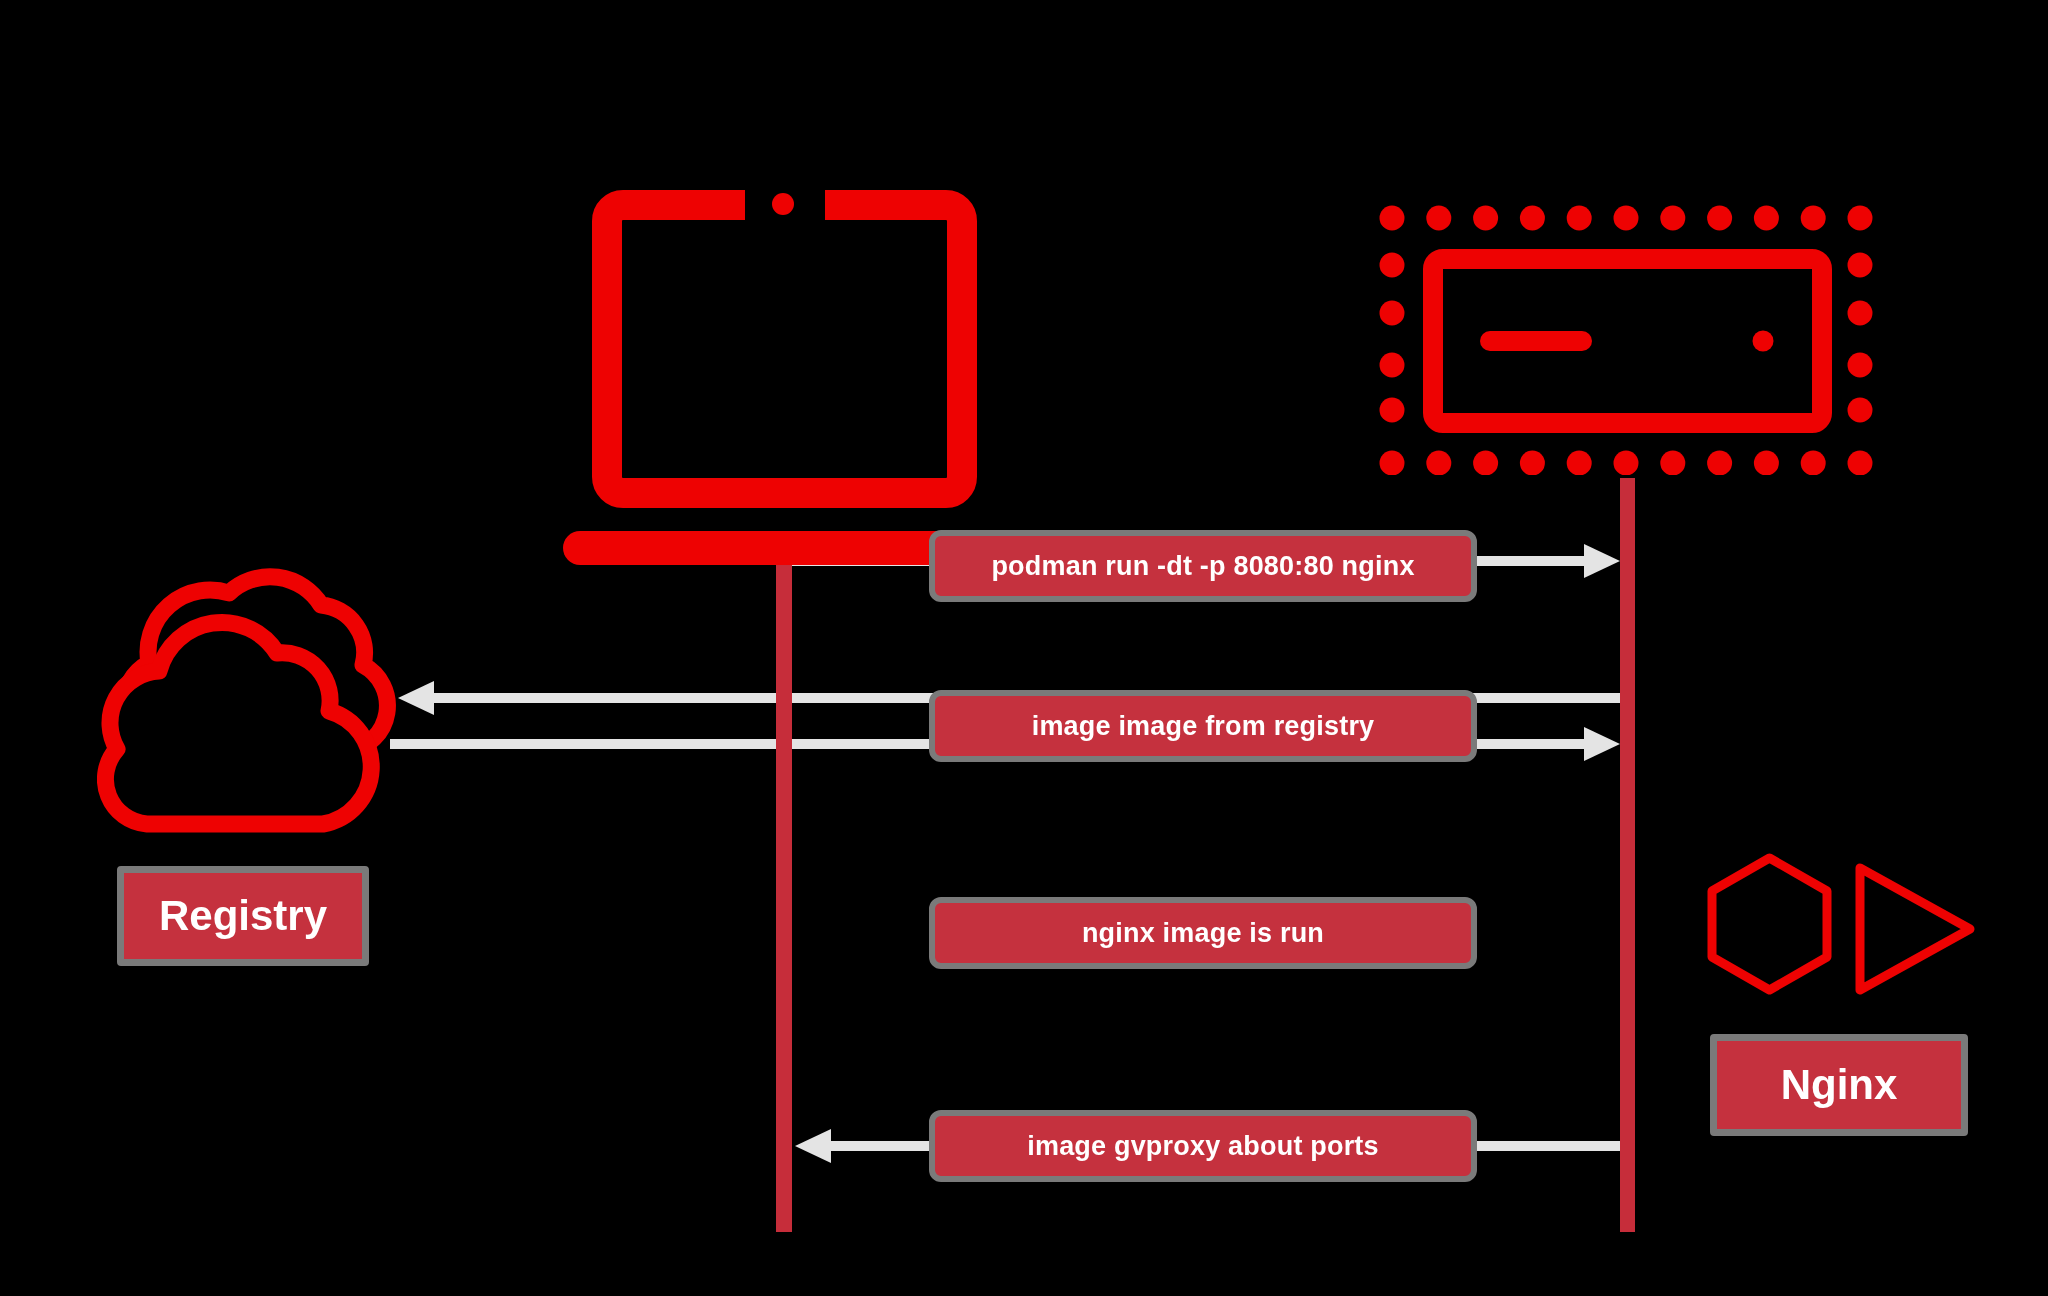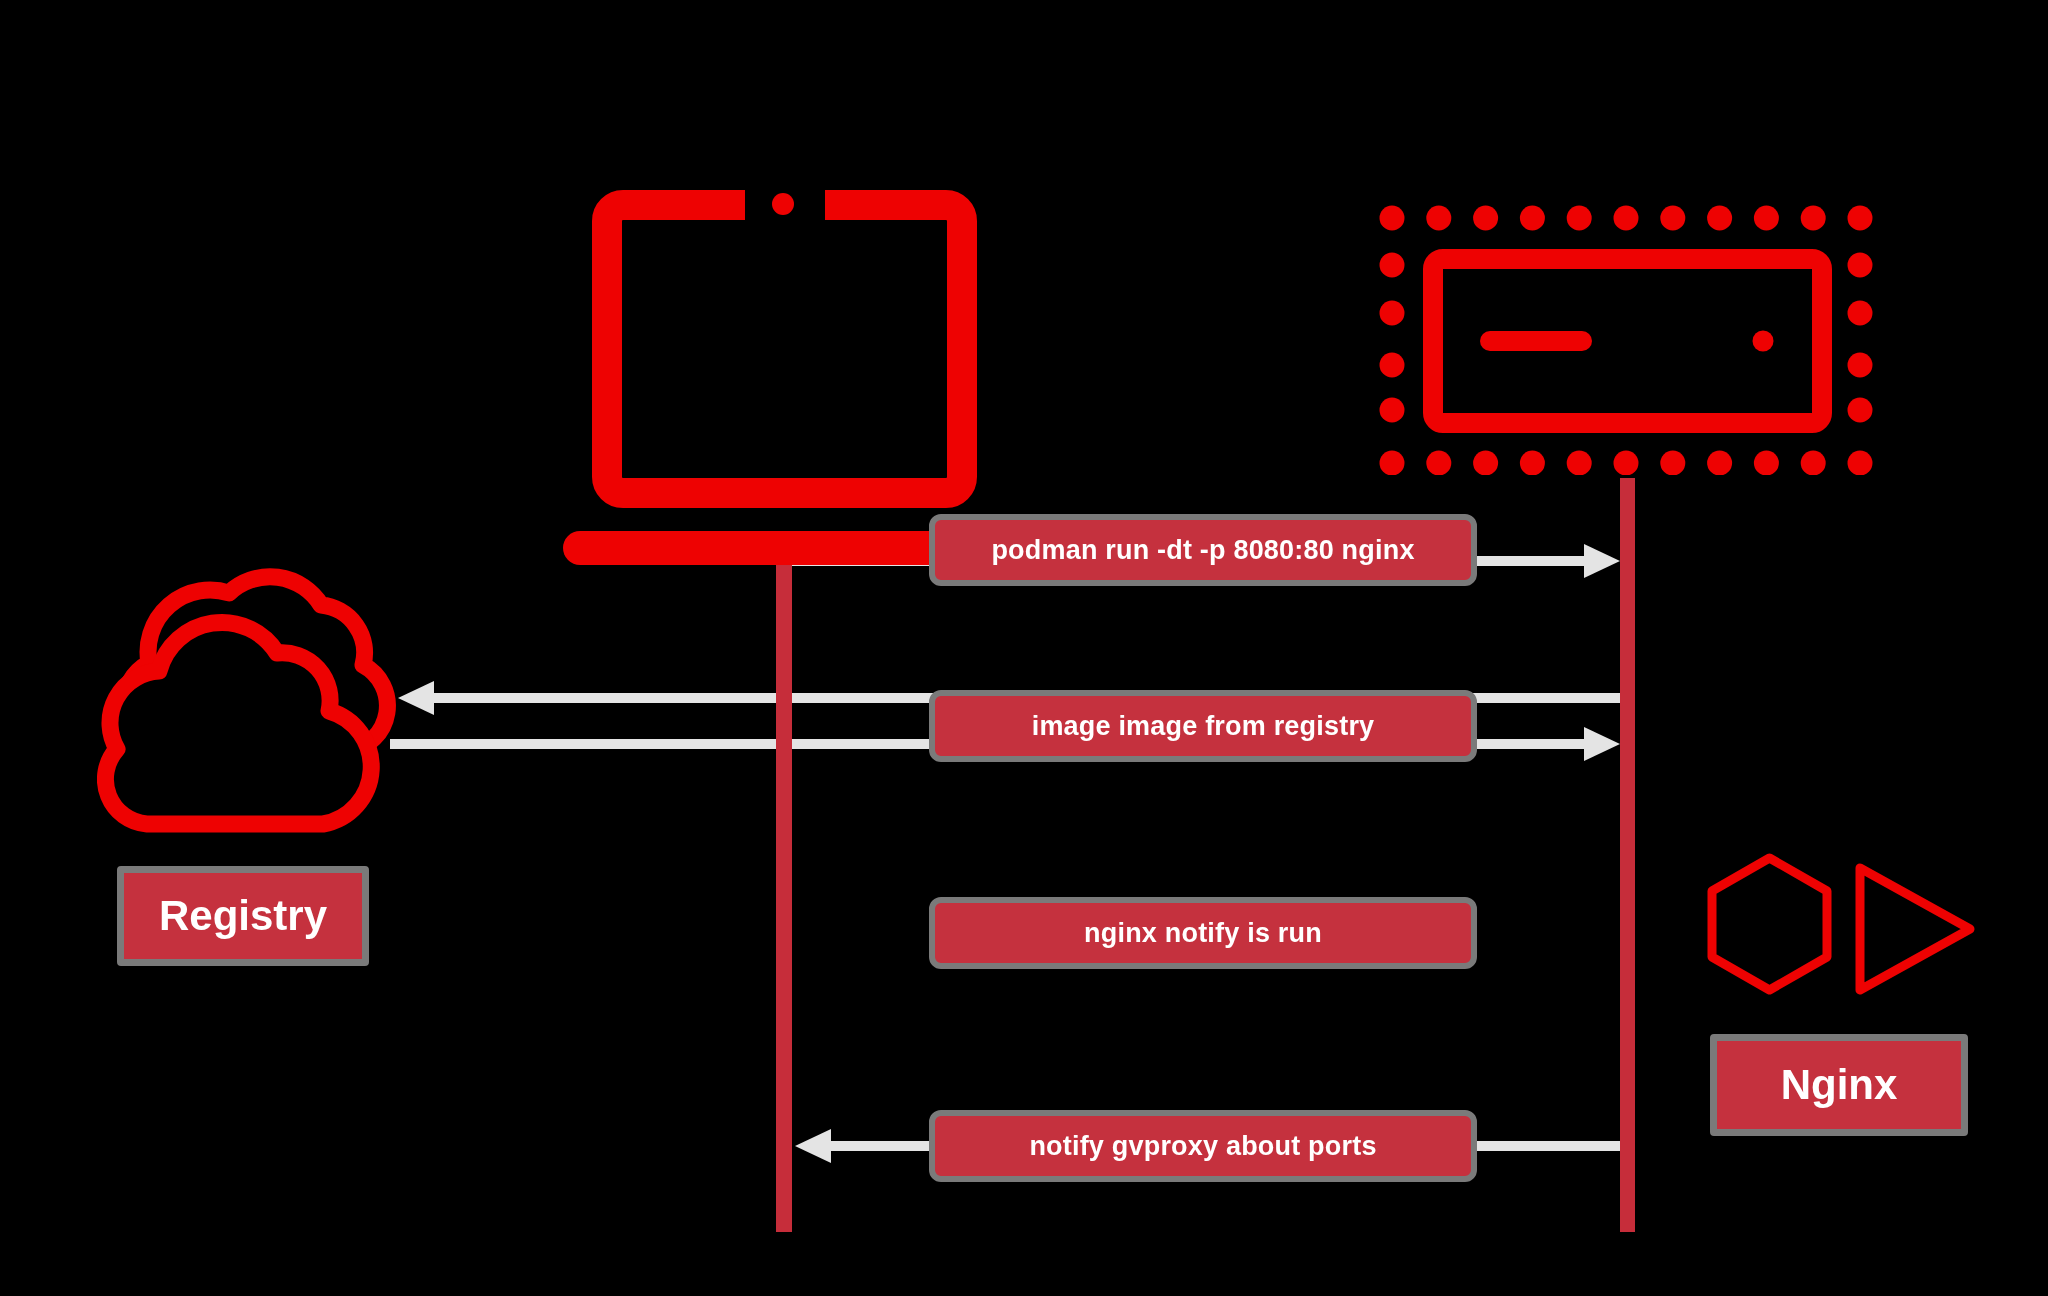--- a/index.html
+++ b/index.html
@@ -101,26 +101,26 @@
     <polygon points="160,18 270,79 160,140" style="fill:none;stroke:var(--icon-red,#ee0202);stroke-width:9;stroke-linejoin:round;"></polygon>
   </svg>
 
   <div class="actor-box" style="left:117px;top:866px;width:252px;height:100px;">
     <span>Registry</span>
   </div>
   <div class="actor-box" style="left:1710px;top:1018px;width:258px;height:102px;margin-top:16px;">
     <span>Nginx</span>
   </div>
 
-  <div class="msg-box" style="top:514px;">
+  <div class="msg-box" style="top:530px;">
     <span>podman run -dt -p 8080:80 nginx</span>
   </div>
   <div class="msg-box" style="top:690px;">
     <span>image image from registry</span>
   </div>
   <div class="msg-box" style="top:897px;">
-    <span>nginx notify is run</span>
+    <span>nginx image is run</span>
   </div>
   <div class="msg-box" style="top:1110px;">
-    <span>notify gvproxy about ports</span>
+    <span>image gvproxy about ports</span>
   </div>
 
 </div>
 
 </body></html>

